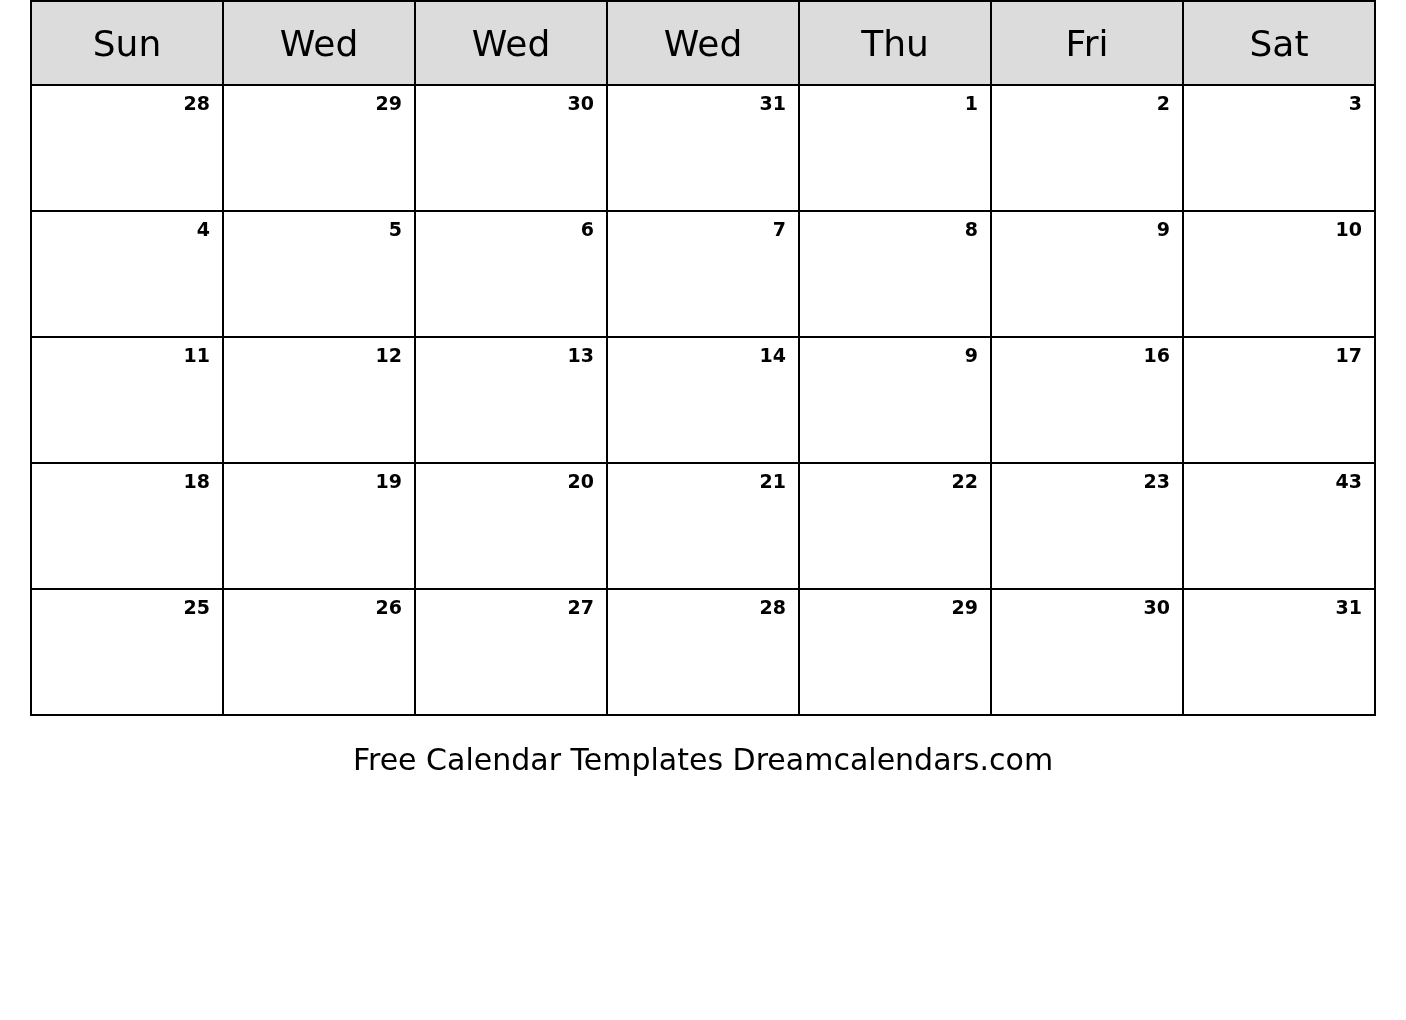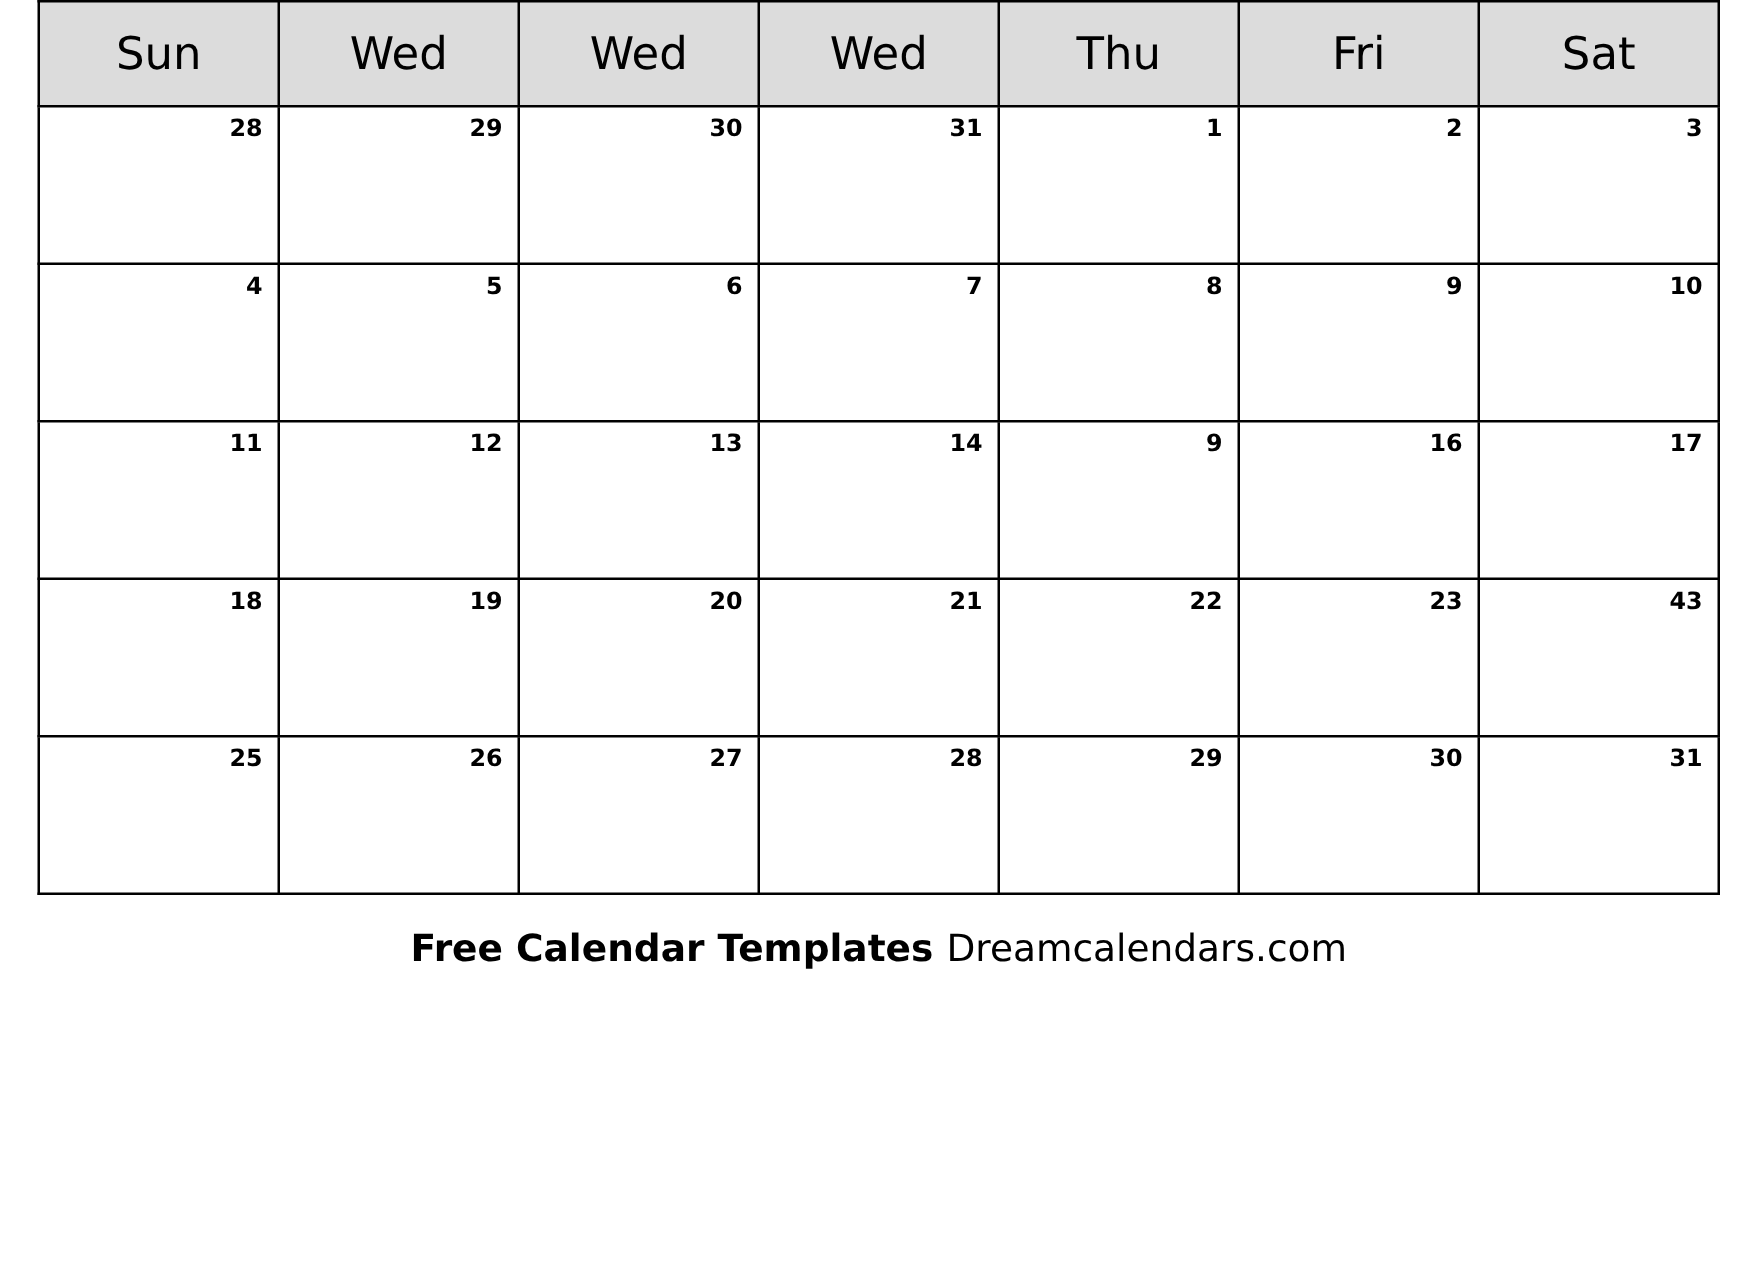--- a/index.html
+++ b/index.html
@@ -61,21 +61,21 @@
     line-height: 1;
     font-family: "DejaVu Sans", sans-serif;
   }
   .footer {
     text-align: center;
     margin-top: 26px;
     font-size: 30px;
     font-family: "DejaVu Sans", sans-serif;
   }
   .footer .free {
-    font-weight: 700;
+    font-weight: 400;
   }
   .footer .brand {
     font-weight: normal;
   }
 </style>
 </head>
 <body>
 
 <div class="page">
 

